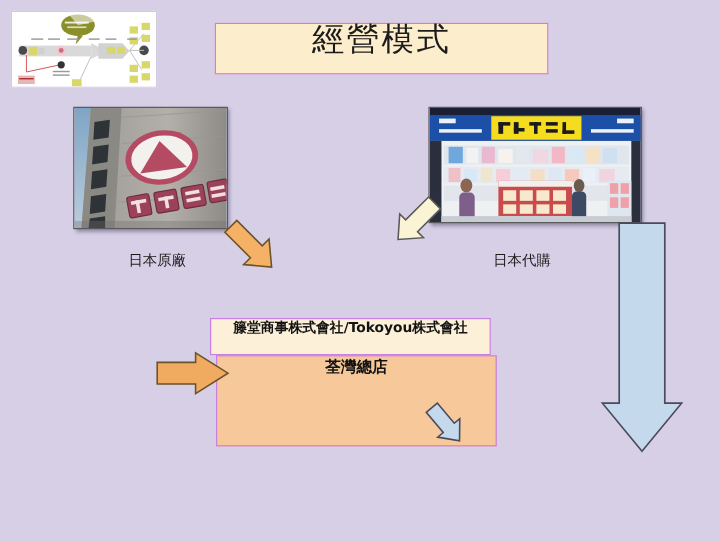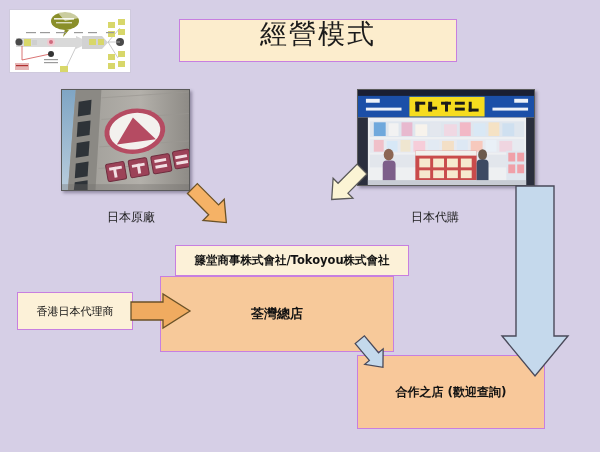--- a/index.html
+++ b/index.html
@@ -91,40 +91,41 @@
   }
   #cap-left  { left: 107px; top: 209px; }
   #cap-right { left: 411px; top: 209px; font-family: Liberation Serif, serif; }
 
   
   .fbox {
     position: absolute;
     box-sizing: border-box;
     border: 1.2px solid #c77fe0;
     display: flex;
-    align-items: center;
+    align-items: flex-start;
     justify-content: center;
     text-align: center;
+    margin-top: 20px;
   }
   #box-company {
     left: 175px;
     top: 245px;
     width: 234px;
     height: 31px;
     background: #fcf1d8;
   }
   #box-company .fbox-text {
     font-family: "DejaVu Sans", "Liberation Sans", sans-serif;
     font-weight: bold;
     font-size: 11.5px;
     color: #131313;
     white-space: nowrap;
   }
   #box-hq {
-    left: 160px;
+    left: 180px;
     top: 276px;
     width: 234px;
     height: 76px;
     background: #f7c99a;
   }
   #box-hq .fbox-text {
     font-family: "DejaVu Sans", "Liberation Sans", sans-serif;
     font-weight: bold;
     font-size: 13px;
     color: #131313;
@@ -406,27 +407,21 @@
   <div class="caption" id="cap-right">日本代購</div>
 
   <div class="fbox" id="box-company">
     <span class="fbox-text">籐堂商事株式會社/Tokoyou株式會社</span>
   </div>
 
   <div class="fbox" id="box-hq">
     <span class="fbox-text">荃灣總店</span>
   </div>
 
-  <div class="fbox" id="box-agent">
-    <span class="fbox-text">香港日本代理商</span>
-  </div>
-
-  <div class="fbox" id="box-partner">
-    <span class="fbox-text">合作之店 (歡迎查詢)</span>
-  </div>
+
 
   <div class="arrow-layer">
     <svg viewBox="0 0 600 452" width="600" height="452" xmlns="http://www.w3.org/2000/svg">
 
       <g transform="translate(203,178) rotate(45)">
         <polygon points="0,8 30,8 30,0 48,15 30,30 30,22 0,22" fill="#f5b266" stroke="#6b5228" stroke-width="1.3" stroke-linejoin="miter"></polygon>
       </g>
 
       <g transform="translate(372,179) rotate(135)">
         <polygon points="0,7 27,7 27,0 43,14 27,28 27,21 0,21" fill="#fbf4d4" stroke="#595959" stroke-width="1.3" stroke-linejoin="miter"></polygon>

